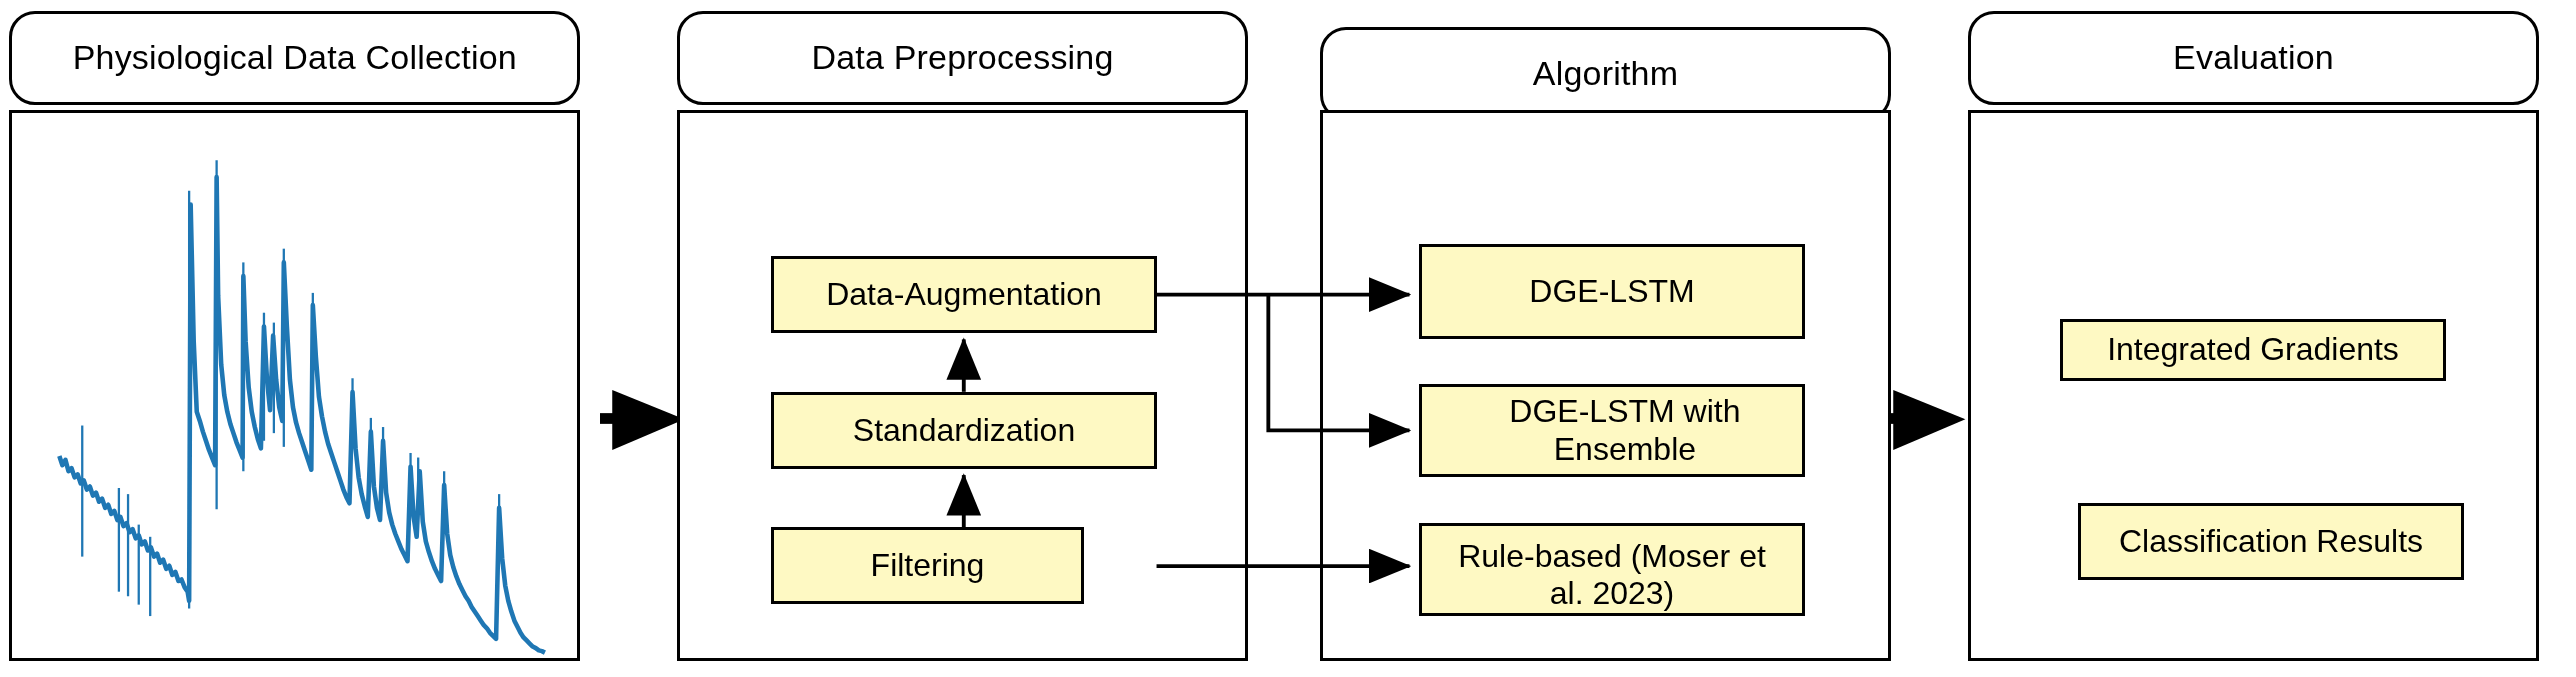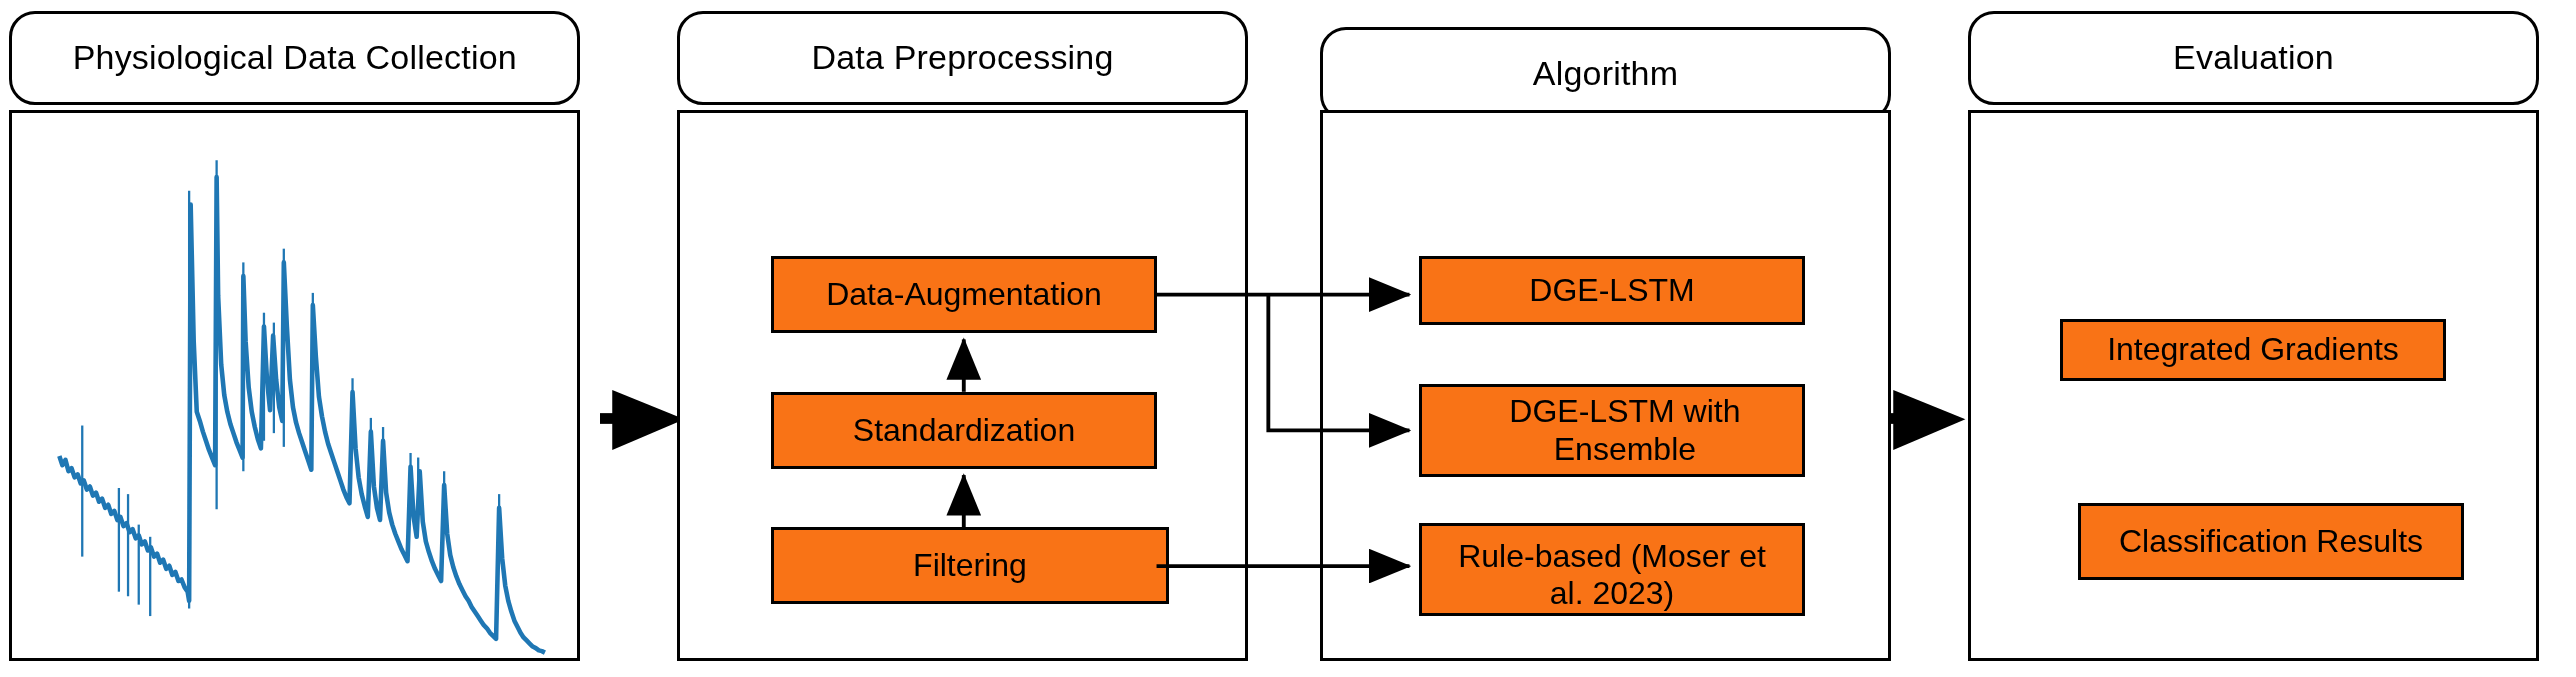--- a/index.html
+++ b/index.html
@@ -42,21 +42,21 @@
     position: absolute;
     box-sizing: border-box;
     border: 3.9px solid #000000;
     background: #ffffff;
   }
   
   .inner-box {
     position: absolute;
     box-sizing: border-box;
     border: 3.1px solid #000000;
-    background: #f97316;
+    background: #fef9c3;
     display: flex;
     align-items: center;
     justify-content: center;
     text-align: center;
     padding: 0 6.2px;
   }
   .inner-box-label {
     font-size: 32px;
     line-height: 1.18;
     color: #000000;
@@ -134,36 +134,36 @@
   <div class="stage-body" style="left:677px; top:110px; width:571px; height:551px;"></div>
 
   <div class="inner-box" style="left:771px; top:256px; width:386px; height:77px;">
     <span class="inner-box-label">Data-Augmentation</span>
   </div>
 
   <div class="inner-box" style="left:771px; top:392px; width:386px; height:77px;">
     <span class="inner-box-label">Standardization</span>
   </div>
 
-  <div class="inner-box" style="left:771px; top:527px; width:398px; height:77px;">
+  <div class="inner-box" style="left:771px; top:527px; width:313px; height:77px;">
     <span class="inner-box-label">Filtering</span>
   </div>
 
   <svg class="stage-arrow" style="left:1881px; top:376px; width:89px; height:85px;" viewBox="0 0 116 110">
     <polygon points="16,18 110,56 16,96" fill="#000000"></polygon>
     <rect x="0" y="48" width="22" height="14" fill="#000000"></rect>
   </svg>
 
   <div class="stage-header" style="left:1320px; top:10.8px; width:571px; height:94px;margin-top:16px;">
     <span class="stage-header-label">Algorithm</span>
   </div>
 
   <div class="stage-body" style="left:1320px; top:110px; width:571px; height:551px;"></div>
 
-  <div class="inner-box" style="left:1419px; top:256px; width:386px; height:69px;">
+  <div class="inner-box" style="left:1419px; top:244px; width:386px; height:95px;">
     <span class="inner-box-label">DGE-LSTM</span>
   </div>
 
   <div class="inner-box" style="left:1419px; top:384px; width:386px; height:93px;padding-left:32px;">
     <span class="inner-box-label two-line">DGE-LSTM with
 Ensemble</span>
   </div>
 
   <div class="inner-box" style="left:1419px; top:523px; width:386px; height:93px;align-items:flex-end;">
     <span class="inner-box-label two-line">Rule-based (Moser et

